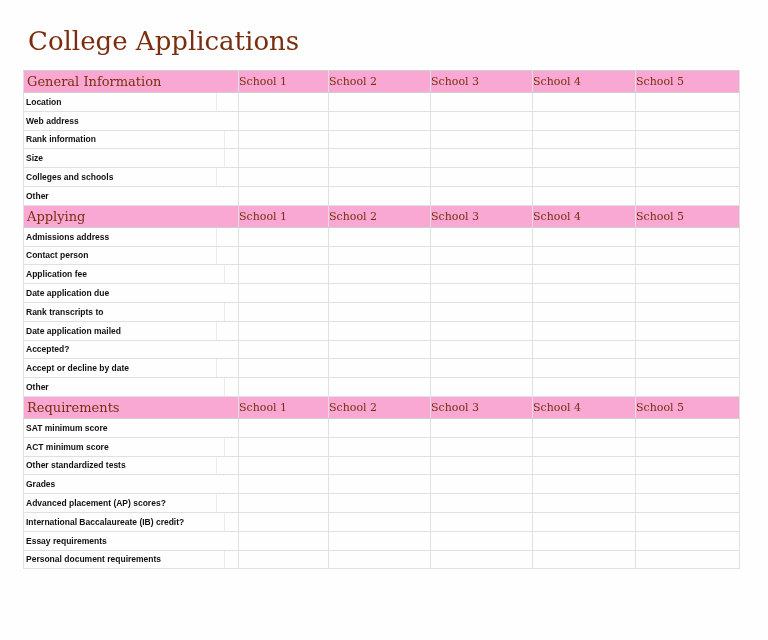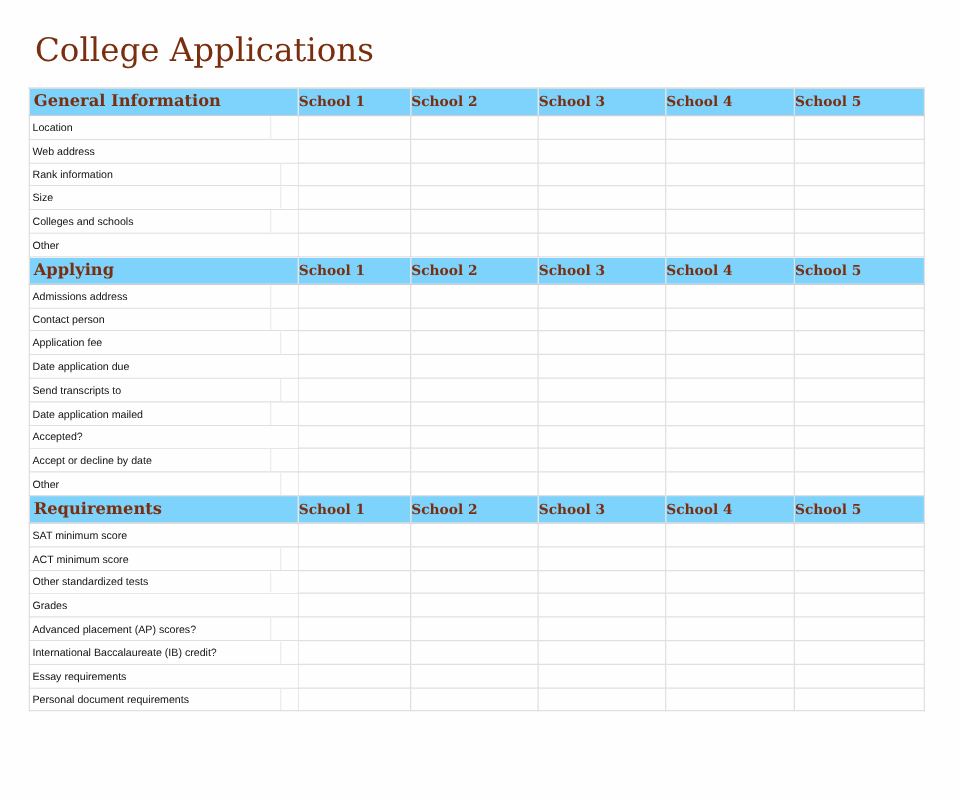--- a/index.html
+++ b/index.html
@@ -18,31 +18,31 @@
     table.sheet col.c-label { width: 215px; }
     table.sheet col.c-s1 { width: 90px; }
     table.sheet col.c-s2 { width: 102px; }
     table.sheet col.c-s3 { width: 102px; }
     table.sheet col.c-s4 { width: 103px; }
     table.sheet col.c-s5 { width: 104px; }
     table.sheet td, table.sheet th {
       border: 1px solid #e0e0e0; padding: 0; overflow: hidden; white-space: nowrap;
     }
     tr.section-head th {
-      background: #7dd3fc; height: 21px;
+      background: #f9a8d4; height: 21px;
       font-family: "DejaVu Serif", "Liberation Serif", serif;
-      color: #7a2e0e; font-weight: bold;
+      color: #7a2e0e; font-weight: normal;
       border-top: 1px solid #cfcfcf; border-bottom: 1px solid #cfcfcf;
     }
     tr.section-head th.sec-title { text-align: left; font-size: 13px; padding-left: 3px; }
     tr.section-head th.school { text-align: left; font-size: 11px; }
     tr.data-row td { height: 17.8px; background: #fefefe; }
     tr.data-row td.label {
       font-family: "Liberation Sans", "DejaVu Sans", sans-serif;
-      font-size: 8.5px; color: #111; padding-left: 2px; position: relative;
+      font-size: 8.5px; color: #111; padding-left: 2px; position: relative; font-weight: bold;
     }
     tr.data-row td.label .artifact {
       position: absolute; top: 0; bottom: 0; width: 1px; background: #ececec;
     }
     tr.data-row td.cell { }
   </style>
 </head>
 <body>
 
 <h1 class="title">College Applications</h1>
@@ -147,21 +147,21 @@
       </tr>
       <tr class="data-row">
         <td class="label"><span>Date application due</span></td>
         <td class="cell"></td>
         <td class="cell"></td>
         <td class="cell"></td>
         <td class="cell"></td>
         <td class="cell"></td>
       </tr>
       <tr class="data-row">
-        <td class="label"><span>Send transcripts to</span><i class="artifact" style="left: 200px;"></i></td>
+        <td class="label"><span>Rank transcripts to</span><i class="artifact" style="left: 200px;"></i></td>
         <td class="cell"></td>
         <td class="cell"></td>
         <td class="cell"></td>
         <td class="cell"></td>
         <td class="cell"></td>
       </tr>
       <tr class="data-row">
         <td class="label"><span>Date application mailed</span><i class="artifact" style="left: 192px;"></i></td>
         <td class="cell"></td>
         <td class="cell"></td>

